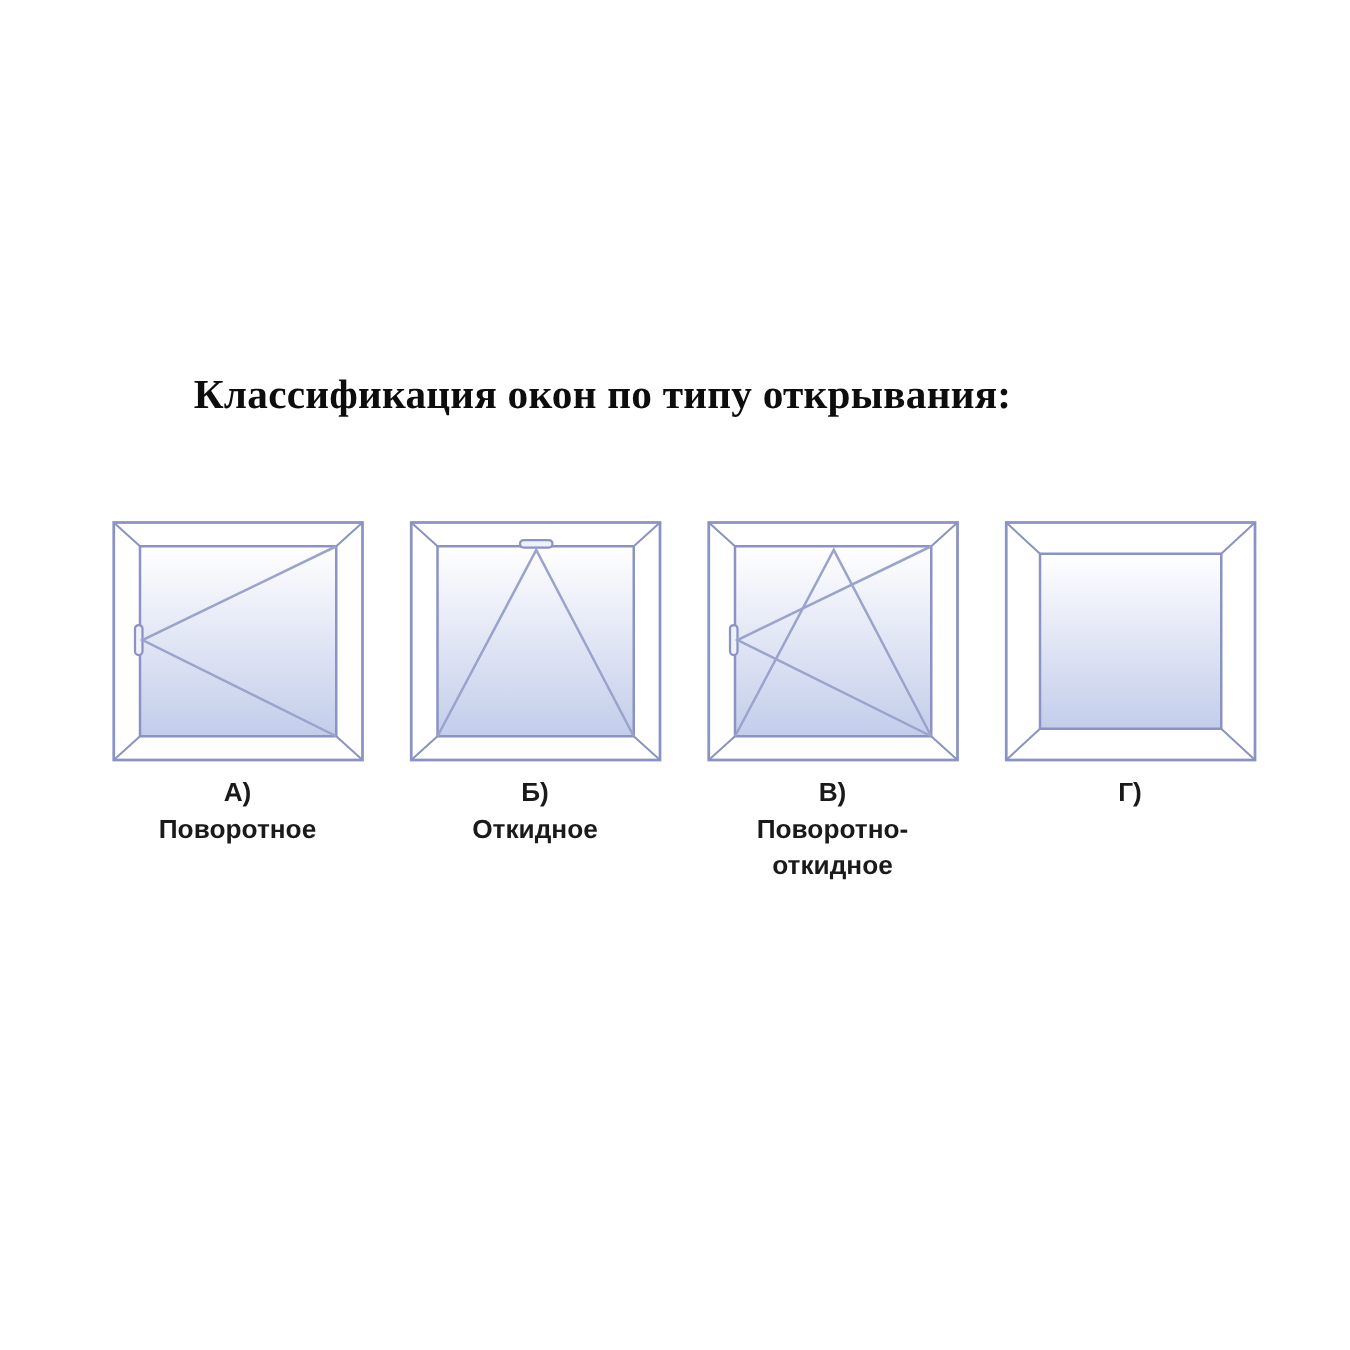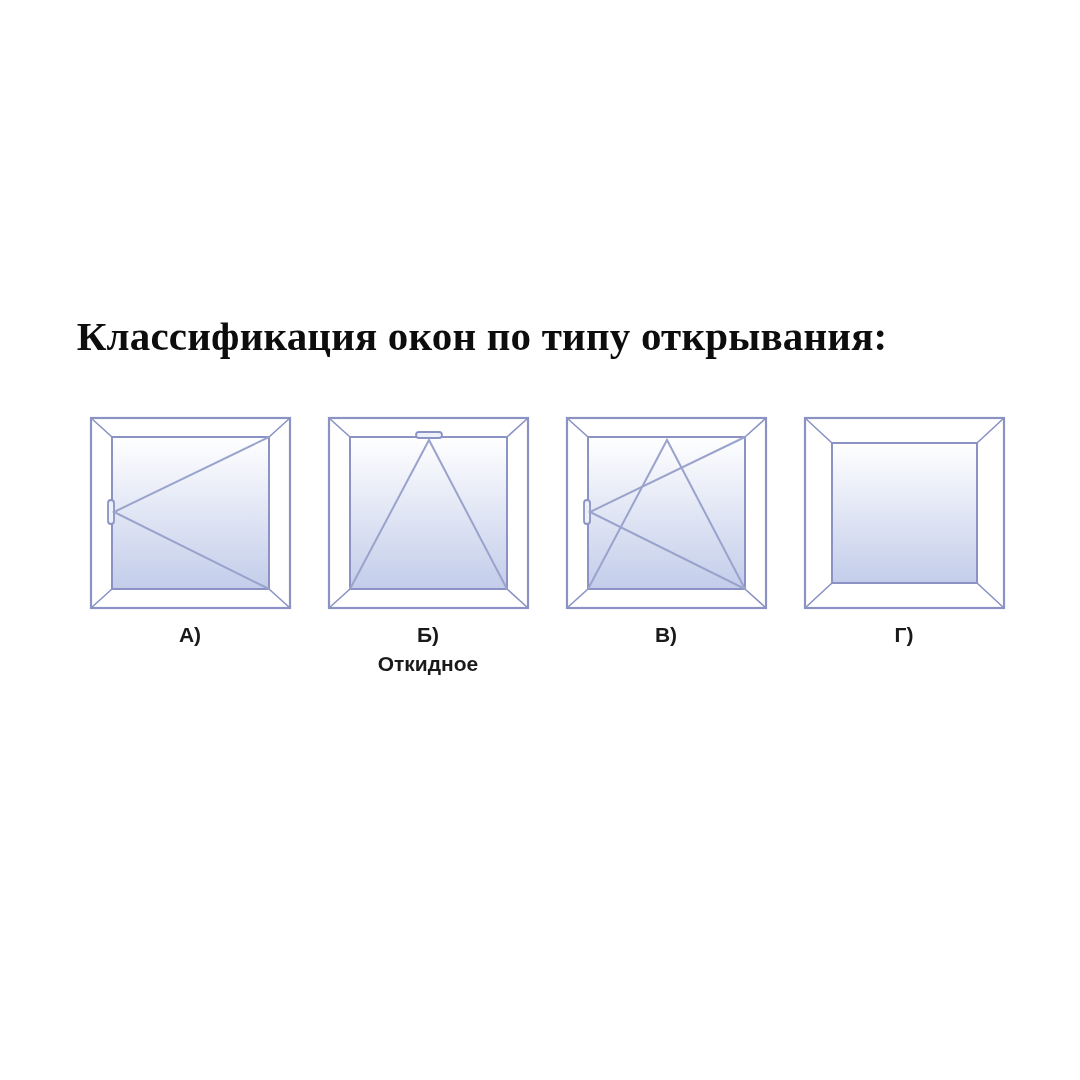--- a/index.html
+++ b/index.html
@@ -16,26 +16,26 @@
   }
   .page {
     position: relative;
     width: 1080px;
     height: 1080px;
     background: #ffffff;
   }
   .title {
     position: absolute;
     left: 0;
-    top: 312px;
+    top: 298px;
     width: 964px;
     text-align: center;
     font-family: "Liberation Serif", serif;
     font-weight: bold;
-    font-size: 41px;
+    font-size: 33px;
     letter-spacing: 0.2px;
     color: #0d0d0d;
     white-space: nowrap;
   }
   .figures {
     position: absolute;
     left: 60px;
     top: 415px;
     width: 960px;
     height: 330px;
@@ -89,20 +89,21 @@
           </linearGradient>
         </defs>
         <rect x="3" y="3" width="199" height="190" fill="#ffffff" stroke="#8a93c4" stroke-width="2.2"></rect>
         <rect x="24" y="22" width="157" height="152" fill="url(#glassA)" stroke="#8a93c4" stroke-width="2"></rect>
         <path d="M3 3 L24 22 M202 3 L181 22 M3 193 L24 174 M202 193 L181 174" stroke="#8a93c4" stroke-width="1.6" fill="none"></path>
         <rect x="20" y="85" width="6" height="24" rx="3" fill="#eef1f9" stroke="#8a93c4" stroke-width="1.8"></rect>
         <path d="M181 22 L26 97 L181 174" fill="none" stroke="#9aa3cc" stroke-width="2"></path>
       </svg>
       <div class="caption">
         <span class="letter">А)</span>
+        <span class="name">Поворотное</span>
       </div>
     </div>
 
     <div class="figure fig-b">
       <svg class="window-svg" width="205" height="196" viewBox="0 0 205 196">
         <defs>
           <linearGradient id="glassB" x1="0" y1="0" x2="0" y2="1">
             <stop offset="0%" stop-color="#ffffff"></stop>
             <stop offset="100%" stop-color="#c3cdea"></stop>
           </linearGradient>
@@ -129,20 +130,22 @@
         </defs>
         <rect x="3" y="3" width="199" height="190" fill="#ffffff" stroke="#8a93c4" stroke-width="2.2"></rect>
         <rect x="24" y="22" width="157" height="152" fill="url(#glassC)" stroke="#8a93c4" stroke-width="2"></rect>
         <path d="M3 3 L24 22 M202 3 L181 22 M3 193 L24 174 M202 193 L181 174" stroke="#8a93c4" stroke-width="1.6" fill="none"></path>
         <rect x="20" y="85" width="6" height="24" rx="3" fill="#eef1f9" stroke="#8a93c4" stroke-width="1.8"></rect>
         <path d="M181 22 L26 97 L181 174" fill="none" stroke="#9aa3cc" stroke-width="2"></path>
         <path d="M24 174 L103 25 L181 174" fill="none" stroke="#9aa3cc" stroke-width="2"></path>
       </svg>
       <div class="caption">
         <span class="letter">В)</span>
+        <span class="name">Поворотно-
+откидное</span>
       </div>
     </div>
 
     <div class="figure fig-d">
       <svg class="window-svg" width="205" height="196" viewBox="0 0 205 196">
         <defs>
           <linearGradient id="glassD" x1="0" y1="0" x2="0" y2="1">
             <stop offset="0%" stop-color="#ffffff"></stop>
             <stop offset="100%" stop-color="#c3cdea"></stop>
           </linearGradient>

